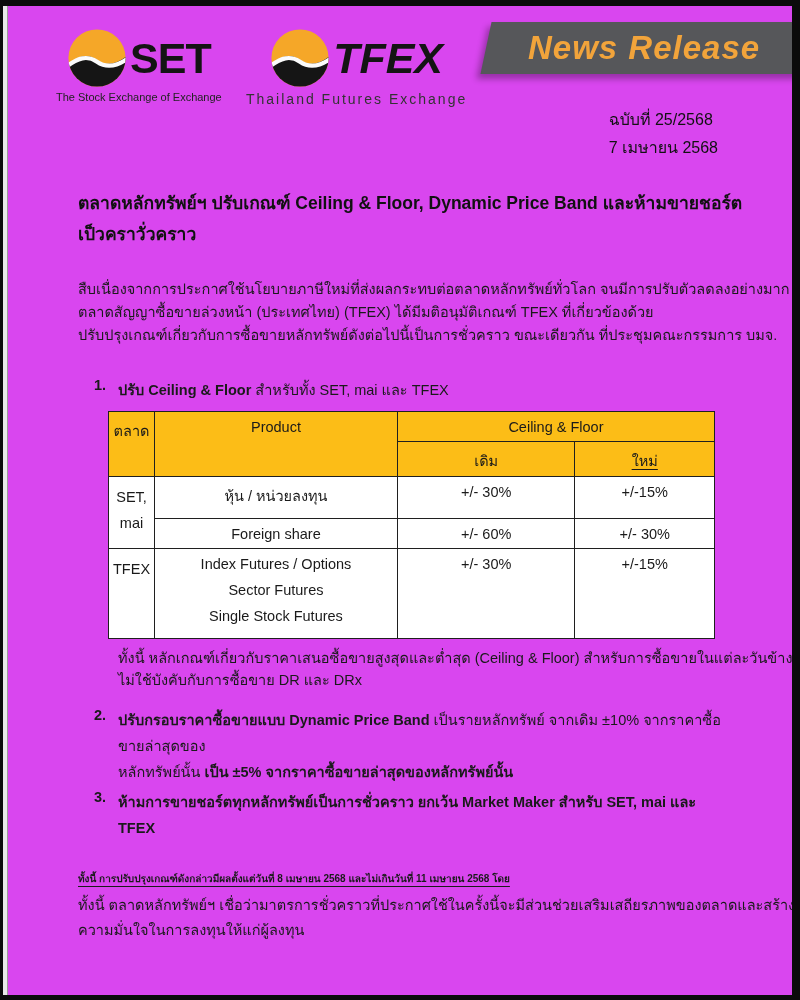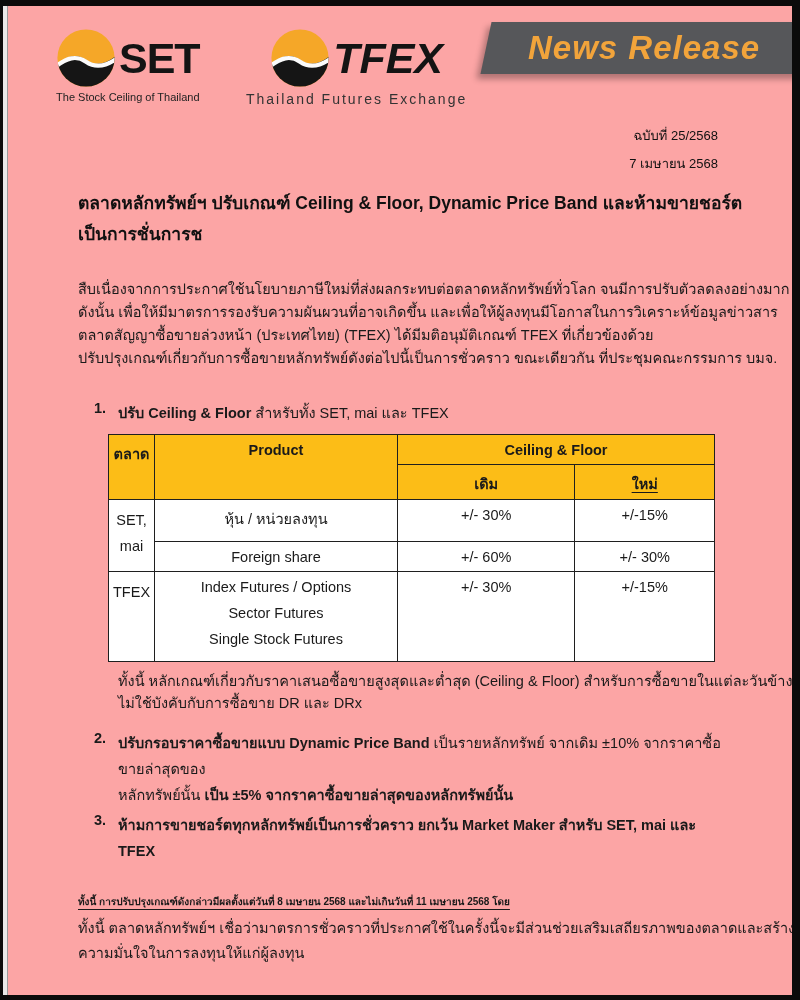--- a/index.html
+++ b/index.html
@@ -1,20 +1,20 @@
 <!DOCTYPE html>
 <html><head>
 <meta charset="utf-8">
 <style>
   * { margin:0; padding:0; box-sizing:border-box; }
   html,body { width:800px; height:1000px; }
   body { background:#0b0b0b; font-family:"Liberation Sans", sans-serif; color:#1a1a1a; }
   .photo { width:800px; height:1000px; padding:6px 8px 5px 3px; background:#0b0b0b; }
   .gutter { height:100%; background:#e9e9e9; padding-left:4px; }
-  .page { position:relative; height:100%; background:#fca5a5; border-left:1px solid #9a9a9a;
+  .page { position:relative; height:100%; background:#d946ef; border-left:1px solid #9a9a9a;
           padding:0 58px 0 70px; overflow:hidden; }
 
   
   .masthead { position:relative; height:166px; margin:0 -58px 0 -70px; }
   .logo { position:absolute; display:flex; flex-direction:column; align-items:center; }
   .logo-set { left:48px; top:22px; }
   .logo-tfex { left:238px; top:22px; }
   .logo-row { display:flex; align-items:center; gap:3px; }
   .logo-mark { width:60px; height:60px; display:block; }
   .logo-name { font-size:43px; font-weight:bold; letter-spacing:-1px; color:#141414; line-height:1; }
@@ -22,22 +22,22 @@
   .logo-tagline { font-size:11px; color:#222; margin-top:3px; white-space:nowrap; }
   .logo-tfex .logo-tagline { letter-spacing:2px; font-size:14px; color:#333; }
 
   .banner { position:absolute; top:16px; right:-16px; width:322px; height:52px;
             background:#56575a; transform:skewX(-12deg);
             box-shadow:-3px 5px 6px rgba(0,0,0,0.30);
             display:flex; align-items:center; justify-content:center; }
   .banner-label { transform:skewX(12deg); font-style:italic; font-weight:600;
                   font-size:33px; color:#f2a43b; letter-spacing:1px; white-space:nowrap; padding-right:6px; }
 
-  .meta { position:absolute; top:116px; right:74px; text-align:right;
-          font-size:13px; line-height:28px; color:#111; }
+  .meta { position:absolute; top:100px; right:74px; 
+          font-size:16px; line-height:28px; color:#111; }
 
   
   .title { margin-top:16px; font-size:17.5px; font-weight:bold; line-height:31px; color:#111; }
   .title .tline { white-space:nowrap; }
 
   .intro { margin-top:28px; font-size:14.5px; line-height:23px; }
   .tline { display:block; white-space:nowrap; }
 
   .item { display:flex; font-size:14.5px; }
   .item-num { width:24px; margin-left:16px; font-weight:bold; flex:none; }
@@ -45,21 +45,21 @@
   .item1 { margin-top:30px; }
   .item2 { margin-top:16px; }
   .item3 { margin-top:4px; }
   .b { font-weight:bold; }
 
   
   table.cf { border-collapse:collapse; margin:8px 0 0 30px; width:607px;
              font-size:14.5px; background:#fff; }
   table.cf td, table.cf th { border:1.4px solid #1f1f1f; text-align:center;
                              vertical-align:top; padding:7px 4px 4px; font-weight:normal; }
-  table.cf .hd { background:#fcbd17;font-weight:bold; }
+  table.cf .hd { background:#fcbd17; }
   .row-h1 th { height:30px; }
   .row-h2 th { height:28px; }
   th.new-h { font-weight:bold; text-decoration:underline; text-underline-offset:3px; }
   td.mkt { text-align:left; padding-left:8px; line-height:26px; white-space:nowrap; }
   .cell-line { display:block; }
   .r1 td { height:42px; }
   .r2 td { height:30px; }
   .r3 td { height:66px; }
   .prod3 .cell-line { margin-bottom:10px; }
   td.newv { font-weight:bold; }
@@ -88,21 +88,21 @@
                   </clipPath>
                 </defs>
             <g clip-path="url(#cset)">
               <rect width="64" height="64" fill="#F5A728"></rect>
               <path fill="#151515" d="M0,41 C12,29 22,27 32,34 C42,41 52,39 64,30 L64,64 L0,64 Z"></path>
               <path fill="none" stroke="#fbfbfb" stroke-width="4.5" d="M-3,43 C12,31 22,29 32,36 C42,43 54,41 67,31"></path>
             </g>
           </svg>
           <span class="logo-name">SET</span>
         </div>
-        <div class="logo-tagline">The Stock Ceiling of Thailand</div>
+        <div class="logo-tagline">The Stock Exchange of Exchange</div>
       </div>
 
       <div class="logo logo-tfex">
         <div class="logo-row">
           <svg class="logo-mark" viewBox="0 0 64 64" aria-hidden="true">
             <defs>
                   <clipPath id="ctfex">
                     <circle cx="32" cy="32" r="30.5"></circle>
                   </clipPath>
                 </defs>
@@ -122,26 +122,25 @@
       </div>
 
       <div class="meta">
         <div>ฉบับที่ 25/2568</div>
         <div>7 เมษายน 2568</div>
       </div>
     </div>
 
     <h1 class="title">
       <span class="tline">ตลาดหลักทรัพย์ฯ ปรับเกณฑ์ Ceiling &amp; Floor, Dynamic Price Band และห้ามขายชอร์ต</span>
-      <span class="tline">เป็นการชั่นการช</span>
+      <span class="tline">เป็วคราวั่วคราว</span>
     </h1>
 
     <div class="intro">
       <span class="tline">สืบเนื่องจากการประกาศใช้นโยบายภาษีใหม่ที่ส่งผลกระทบต่อตลาดหลักทรัพย์ทั่วโลก จนมีการปรับตัวลดลงอย่างมาก</span>
-      <span class="tline">ดังนั้น เพื่อให้มีมาตรการรองรับความผันผวนที่อาจเกิดขึ้น และเพื่อให้ผู้ลงทุนมีโอกาสในการวิเคราะห์ข้อมูลข่าวสาร</span>
       <span class="tline">ตลาดสัญญาซื้อขายล่วงหน้า (ประเทศไทย) (TFEX) ได้มีมติอนุมัติเกณฑ์ TFEX ที่เกี่ยวข้องด้วย</span>
       <span class="tline">ปรับปรุงเกณฑ์เกี่ยวกับการซื้อขายหลักทรัพย์ดังต่อไปนี้เป็นการชั่วคราว  ขณะเดียวกัน ที่ประชุมคณะกรรมการ บมจ.</span>
     </div>
 
     <div class="item item1">
       <span class="item-num">1.</span>
       <div class="item-body">
         <span class="b">ปรับ Ceiling &amp; Floor</span><span> สำหรับทั้ง SET, mai และ TFEX</span>
       </div>
     </div>

